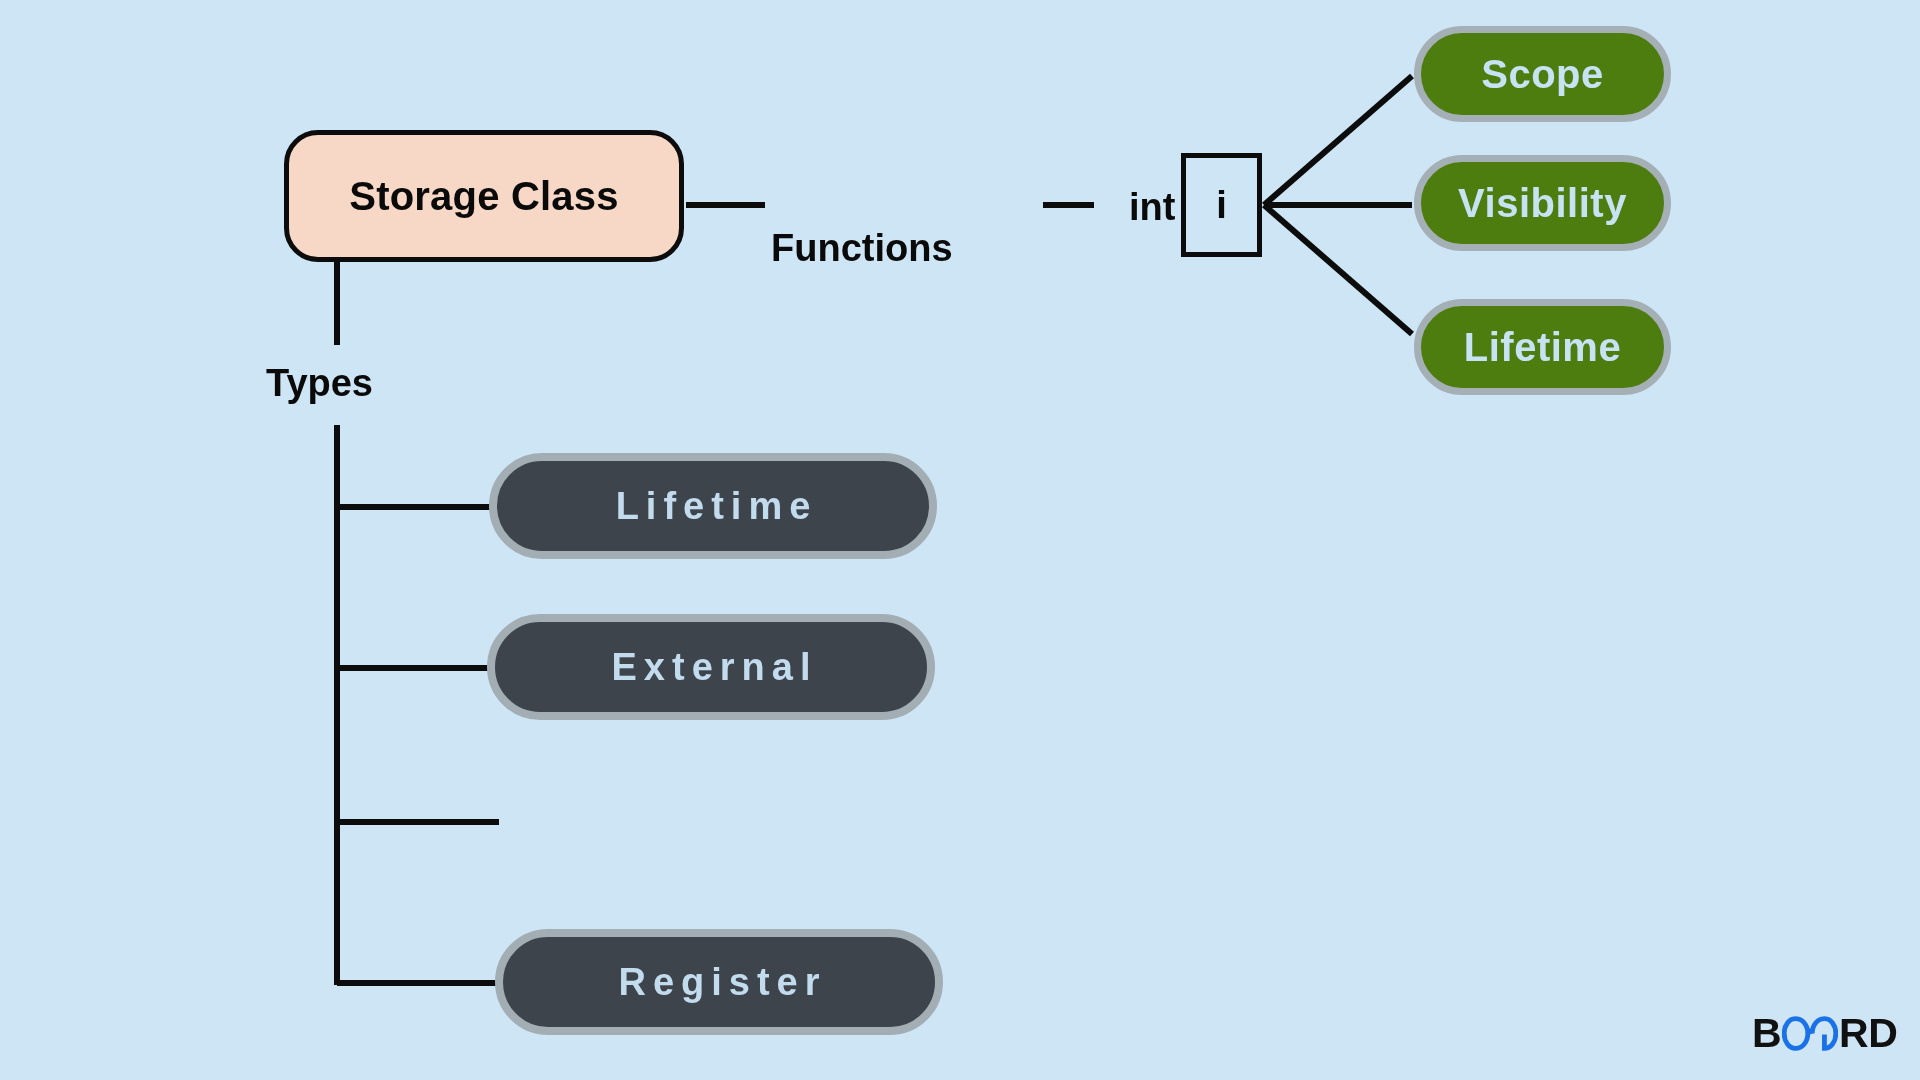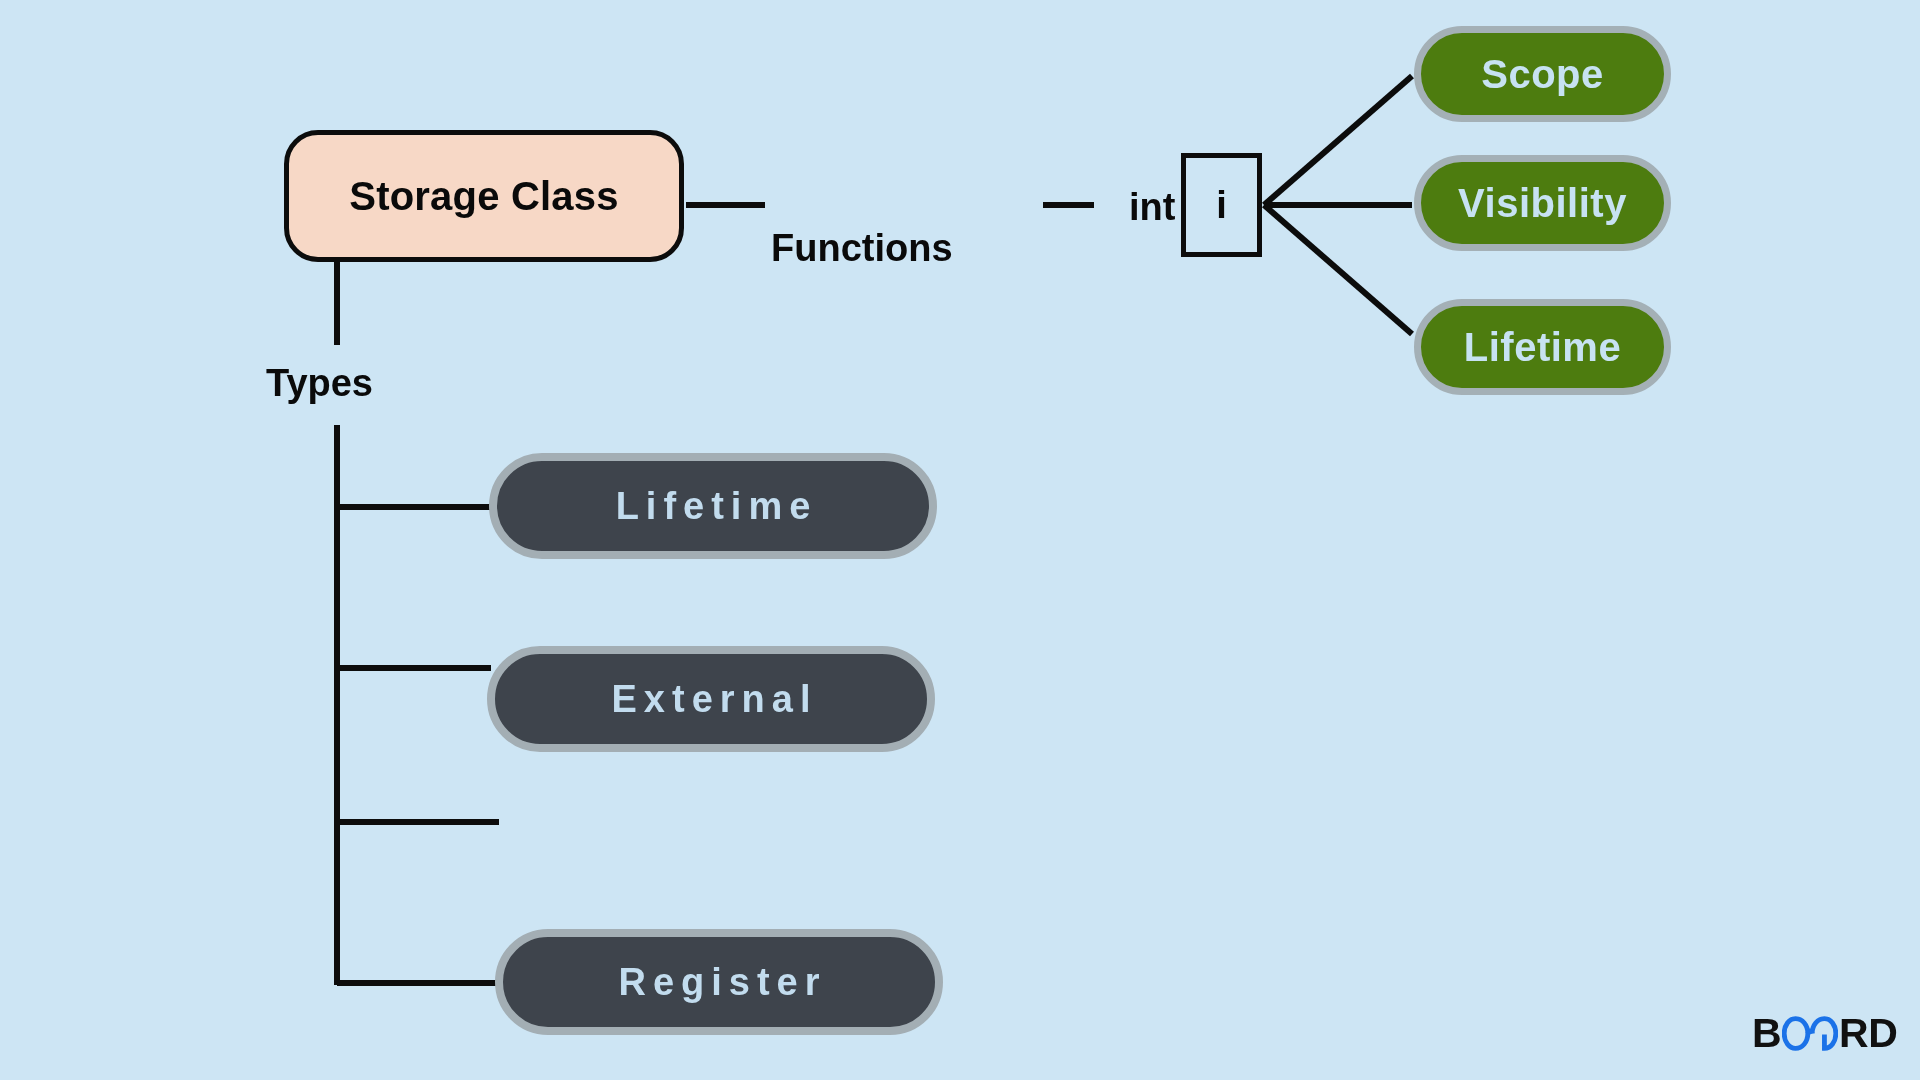--- a/index.html
+++ b/index.html
@@ -121,21 +121,21 @@
   }
   .pill-dark .lbl {
     font-size: 38px;
     font-weight: bold;
     color: #c2dcee;
     letter-spacing: 7px;
     white-space: nowrap;
     text-indent: 7px;
   }
   #pill-automatic { left: 489px; top: 453px; width: 448px; }
-  #pill-external  { left: 487px; top: 614px; width: 448px; margin-top: 32px; }
+  #pill-external  { left: 487px; top: 614px; width: 448px; }
   #pill-static    { left: 495px; top: 768px; width: 448px; }
   #pill-register  { left: 495px; top: 929px; width: 448px; justify-content: center; }
 
   
   .logo {
     position: absolute;
     left: 1752px;
     top: 1010px;
     display: flex;
     align-items: center;

